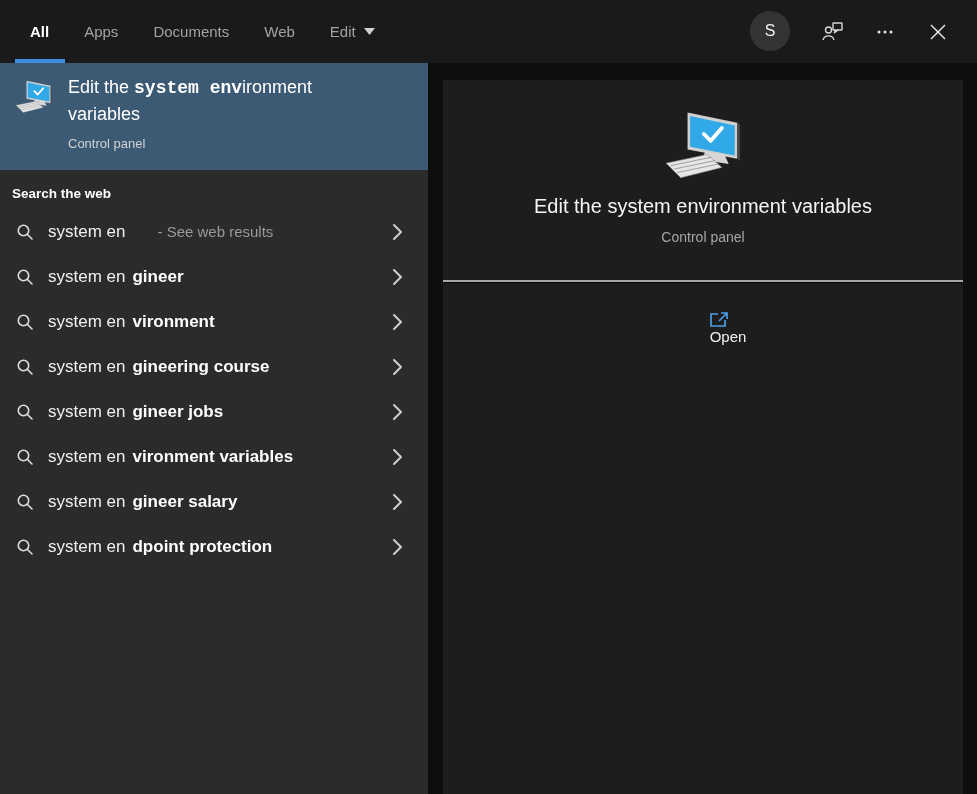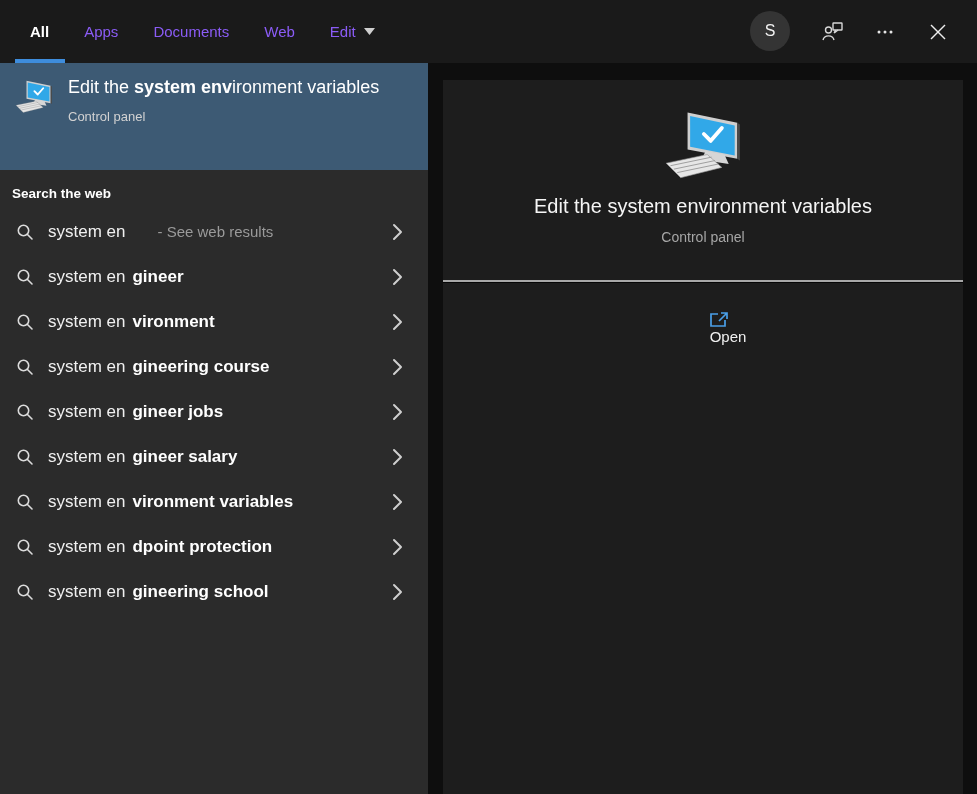--- a/index.html
+++ b/index.html
@@ -4,42 +4,42 @@
 <style>
   * { margin:0; padding:0; box-sizing:border-box; }
   html,body { width:977px; height:794px; overflow:hidden; background:#0e0e0e;
               font-family:"Liberation Sans", sans-serif; }
   .stage { position:relative; width:977px; height:794px; background:#0e0e0e; }
 
   
   .topbar { position:absolute; left:0; top:0; width:977px; height:63px; background:#1a1a1a; z-index:5; }
   .tabs { position:absolute; left:30px; top:0; height:62px; display:flex; gap:35px; align-items:center; }
   .tab { position:relative; height:63px; display:flex; align-items:center; font-size:15px;
-         color:#8b5cf6; cursor:default; }
+         color:#a3a3a3; cursor:default; }
   .tab.active { color:#ffffff; font-weight:700; }
   .tab.active::after { content:""; position:absolute; left:50%; transform:translateX(-50%);
          bottom:0; width:50px; height:4px; background:#3e8ddd; }
   .tab .caret { margin-left:8px; display:inline-flex; }
   .avatar { position:absolute; left:750px; top:11px; width:40px; height:40px; border-radius:50%;
             background:#343434; color:#f2f2f2; font-size:16px; display:flex; align-items:center;
             justify-content:center; }
   .tb-icon { position:absolute; top:20px; width:24px; height:24px; display:flex; align-items:center;
              justify-content:center; }
   .tb-feedback { left:821px; }
   .tb-more { left:873px; }
   .tb-close { left:926px; }
 
   
   .left-panel { position:absolute; left:0; top:63px; width:428px; height:731px; background:#2b2b2b; }
   .section-label { padding:16px 0 8px 12px; font-size:13.5px; font-weight:700; color:#ffffff; }
   .best-match { height:107px; background:#3d5a74; display:flex; padding-left:14px; cursor:default; }
   .bm-icon { width:40px; height:40px; margin-top:14px; flex:0 0 auto; }
   .bm-text { margin-left:14px; padding-top:11px; width:320px; }
   .bm-title { font-size:18px; line-height:26px; color:#ffffff; font-weight:400; }
-  .bm-title b { font-weight:700; }
+  .bm-title b { font-weight:700;font-family:Liberation Mono, monospace; }
   .bm-sub { margin-top:9px; font-size:13px; color:#d2d2d2; }
 
   .srow { height:45px; display:flex; align-items:center; cursor:default; }
   .srow .mag { margin-left:16px; width:18px; height:18px; flex:0 0 auto; }
   .srow .stext { margin-left:14px; font-size:17px; color:#f0f0f0; white-space:nowrap; }
   .srow .stext b { font-weight:700; color:#ffffff;margin-left:7px; }
   .srow .snote { font-size:15px; color:#9a9a9a; margin-left:25px; }
   .srow .chev { margin-left:auto; margin-right:24px; width:12px; height:18px; flex:0 0 auto; }
 
   
@@ -193,48 +193,39 @@
         </svg>
       <span class="stext"><span>system en</span><b>gineer jobs</b><span class="snote"></span></span>
       <svg class="chev" viewBox="0 0 12 18">
           <use href="#chev-icon"></use>
         </svg>
     </div>
     <div class="srow">
       <svg class="mag" viewBox="0 0 18 18">
           <use href="#mag-icon"></use>
         </svg>
+      <span class="stext"><span>system en</span><b>vironment variables</b><span class="snote"></span></span>
+      <svg class="chev" viewBox="0 0 12 18">
+          <use href="#chev-icon"></use>
+        </svg>
+    </div>
+    <div class="srow">
+      <svg class="mag" viewBox="0 0 18 18">
+          <use href="#mag-icon"></use>
+        </svg>
       <span class="stext"><span>system en</span><b>gineer salary</b><span class="snote"></span></span>
       <svg class="chev" viewBox="0 0 12 18">
           <use href="#chev-icon"></use>
         </svg>
     </div>
     <div class="srow">
       <svg class="mag" viewBox="0 0 18 18">
           <use href="#mag-icon"></use>
         </svg>
-      <span class="stext"><span>system en</span><b>vironment variables</b><span class="snote"></span></span>
-      <svg class="chev" viewBox="0 0 12 18">
-          <use href="#chev-icon"></use>
-        </svg>
-    </div>
-    <div class="srow">
-      <svg class="mag" viewBox="0 0 18 18">
-          <use href="#mag-icon"></use>
-        </svg>
       <span class="stext"><span>system en</span><b>dpoint protection</b><span class="snote"></span></span>
-      <svg class="chev" viewBox="0 0 12 18">
-          <use href="#chev-icon"></use>
-        </svg>
-    </div>
-    <div class="srow">
-      <svg class="mag" viewBox="0 0 18 18">
-          <use href="#mag-icon"></use>
-        </svg>
-      <span class="stext"><span>system en</span><b>gineering school</b><span class="snote"></span></span>
       <svg class="chev" viewBox="0 0 12 18">
           <use href="#chev-icon"></use>
         </svg>
     </div>
 
   </div>
 
   <div class="right-outer"></div>
   <div class="preview">
     <svg class="pv-icon" viewBox="0 0 96 84" style="margin-left:auto;margin-right:auto">

